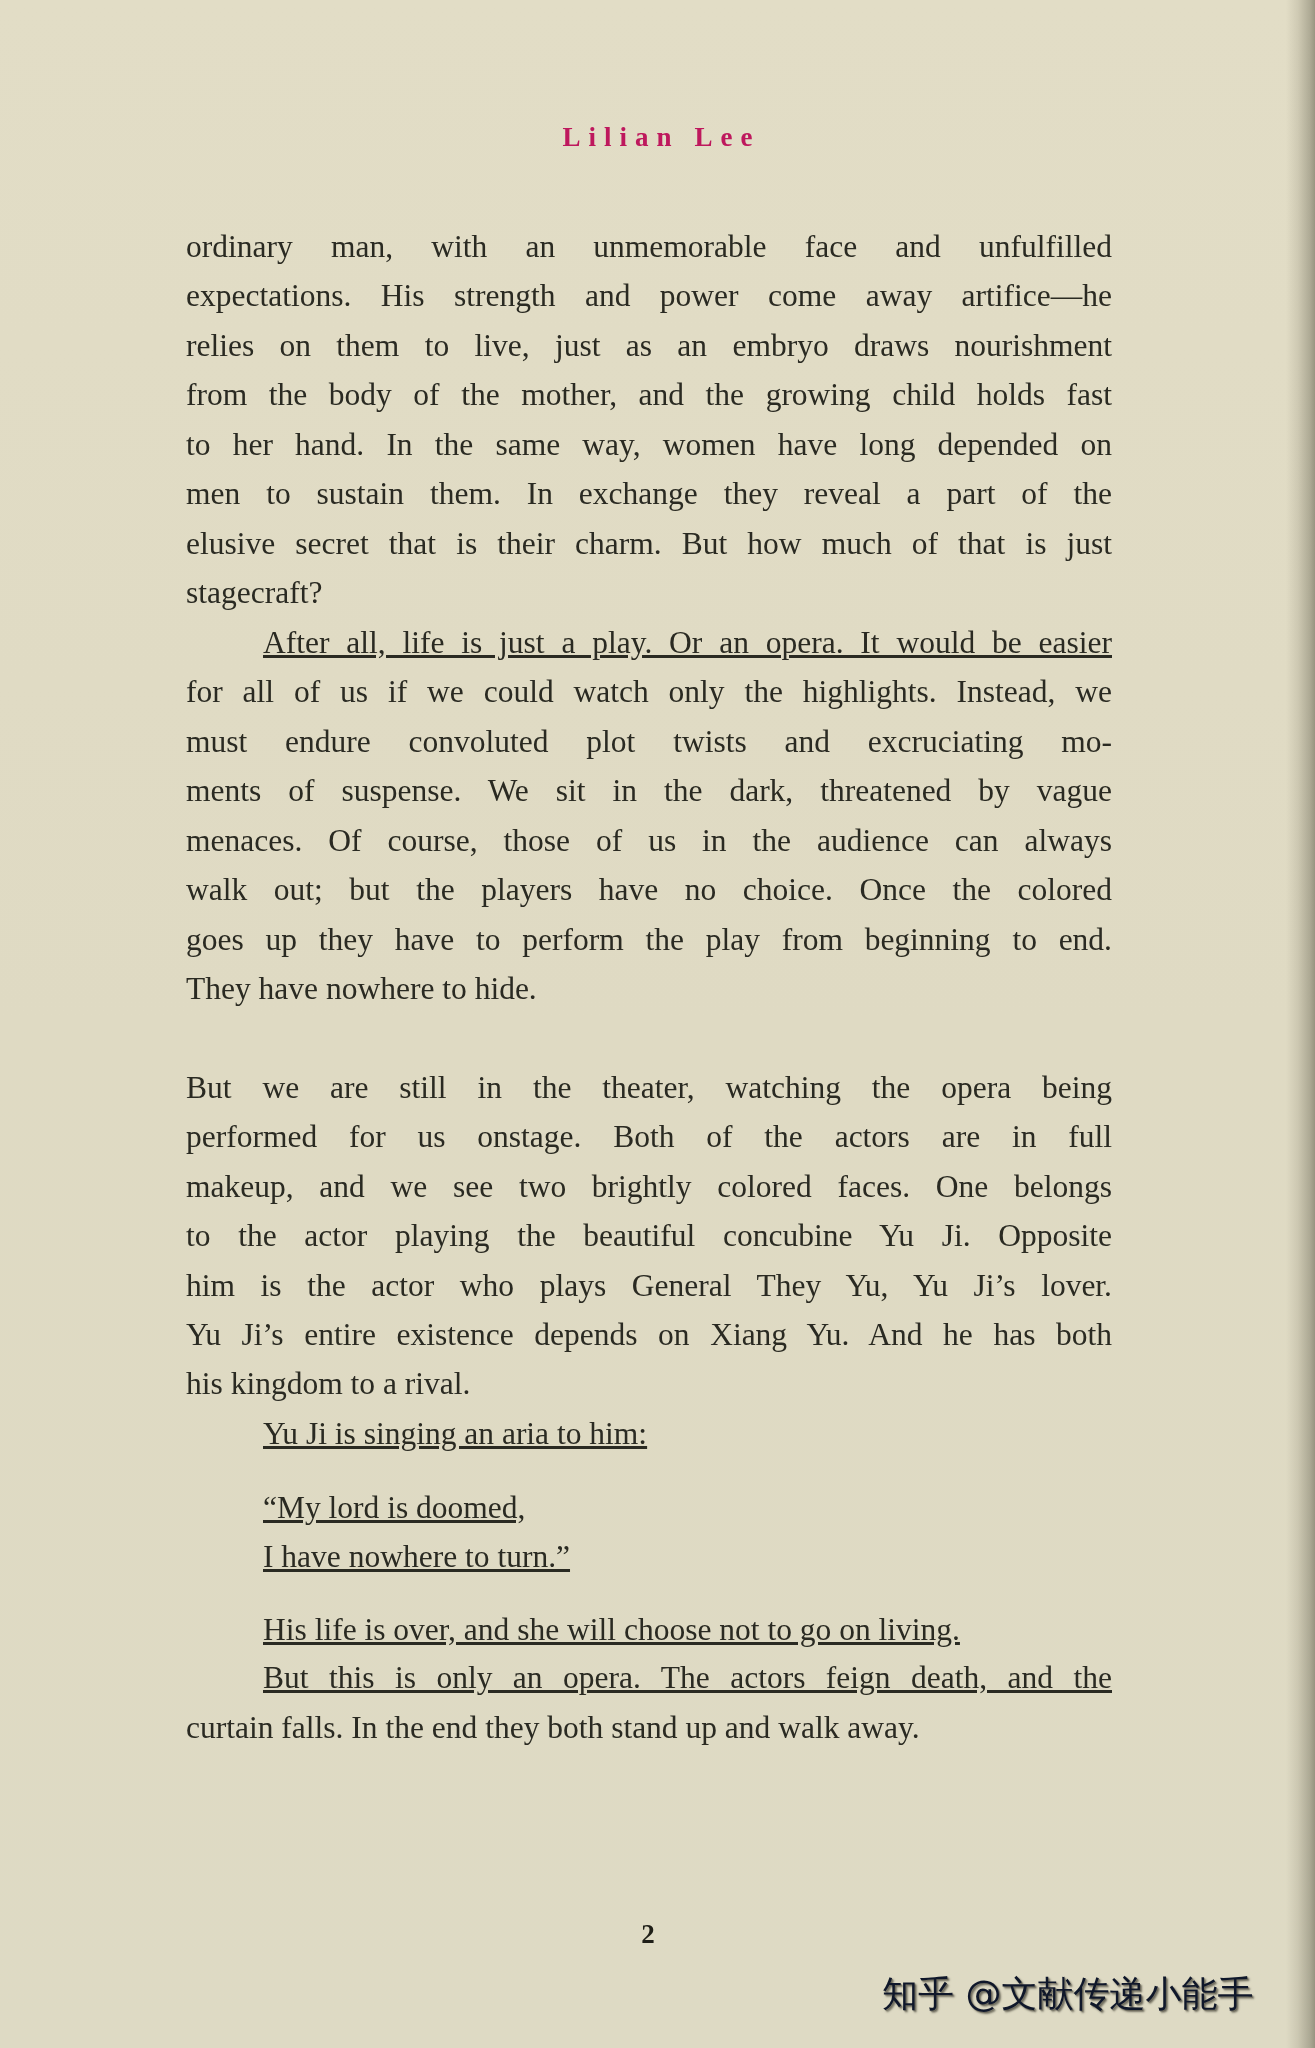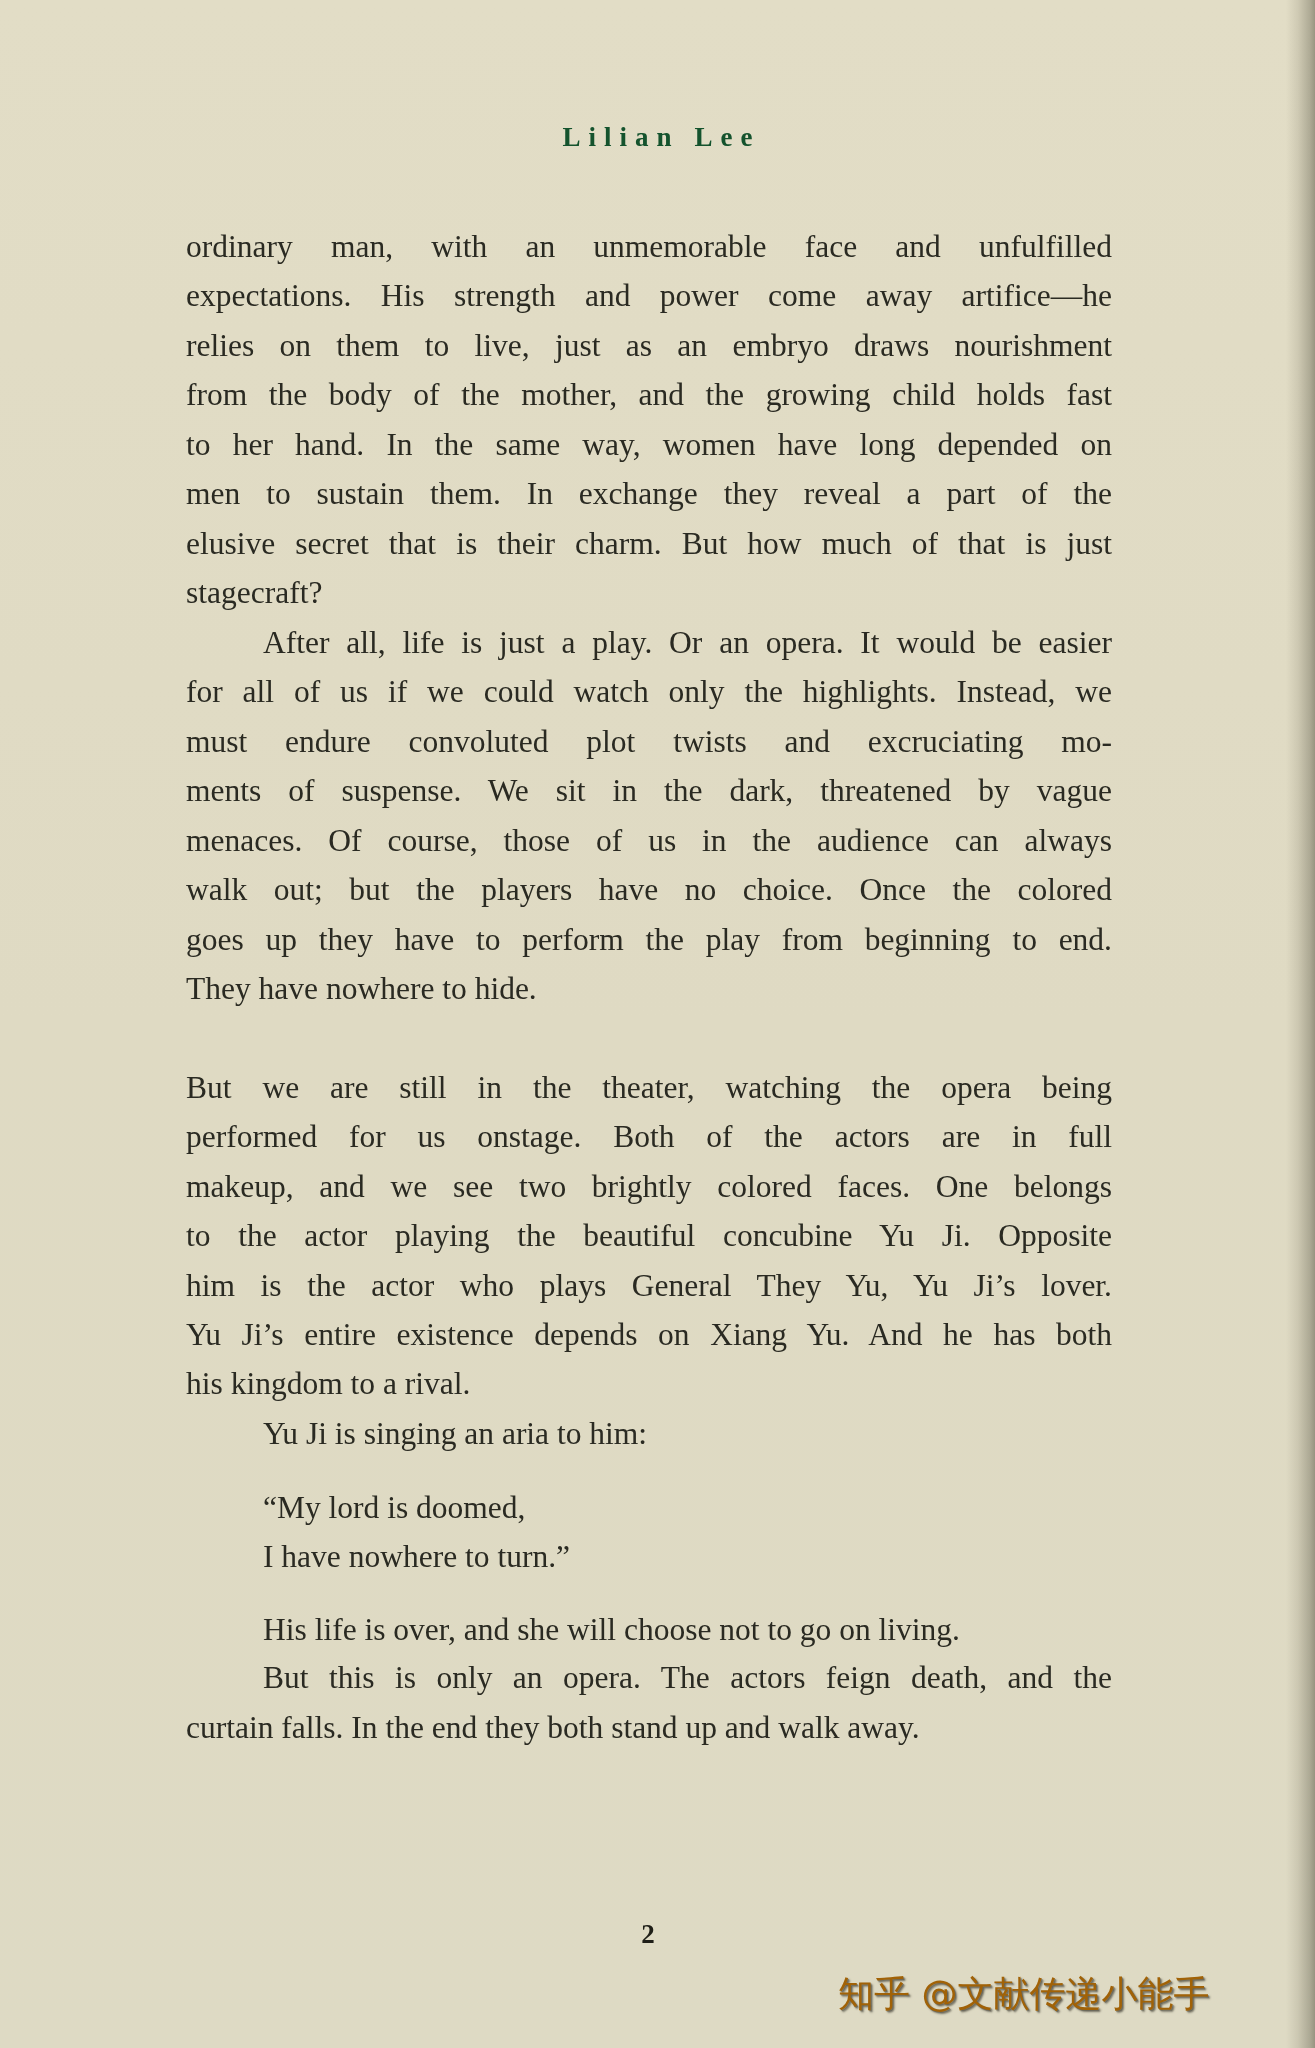--- a/index.html
+++ b/index.html
@@ -24,21 +24,21 @@
     }
     .running-head {
       position: absolute;
       left: 0;
       width: 1315px;
       top: 121px;
       text-align: center;
       font-size: 27px;
       font-weight: bold;
       letter-spacing: 8px;
-      color: #14532d;
+      color: #be185d;
       line-height: 32px;
       padding-left: 8px;
       box-sizing: border-box;
     }
     .body-text {
       position: absolute;
       left: 186px;
       width: 926px;
       top: 0;
     }
@@ -53,40 +53,41 @@
       text-align: justify;
       text-align-last: justify;
       word-spacing: 0px;
     }
     .line.last {
       text-align-last: left;
     }
     .line.indent {
       left: 77px;
       width: 849px;
+      text-decoration: underline;
     }
     .page-number {
       position: absolute;
       top: 1918px;
       left: 628px;
       width: 40px;
       text-align: center;
       font-size: 27px;
       font-weight: bold;
       line-height: 32px;
       color: #1f1f18;
     }
     .watermark {
       position: absolute;
       top: 1970px;
-      left: 838px;
+      left: 882px;
       font-family: "DejaVu Sans", sans-serif;
       font-size: 36px;
       line-height: 48px;
-      color: #a16207;
+      color: #0f172a;
       text-shadow: 2px 2px 2px rgba(80,78,65,0.75), 1px 1px 0 rgba(110,108,95,0.6);
       white-space: nowrap;
       letter-spacing: 0px;
     }
   </style>
 </head>
 <body>
 
 <div class="page-bg"></div>
 

